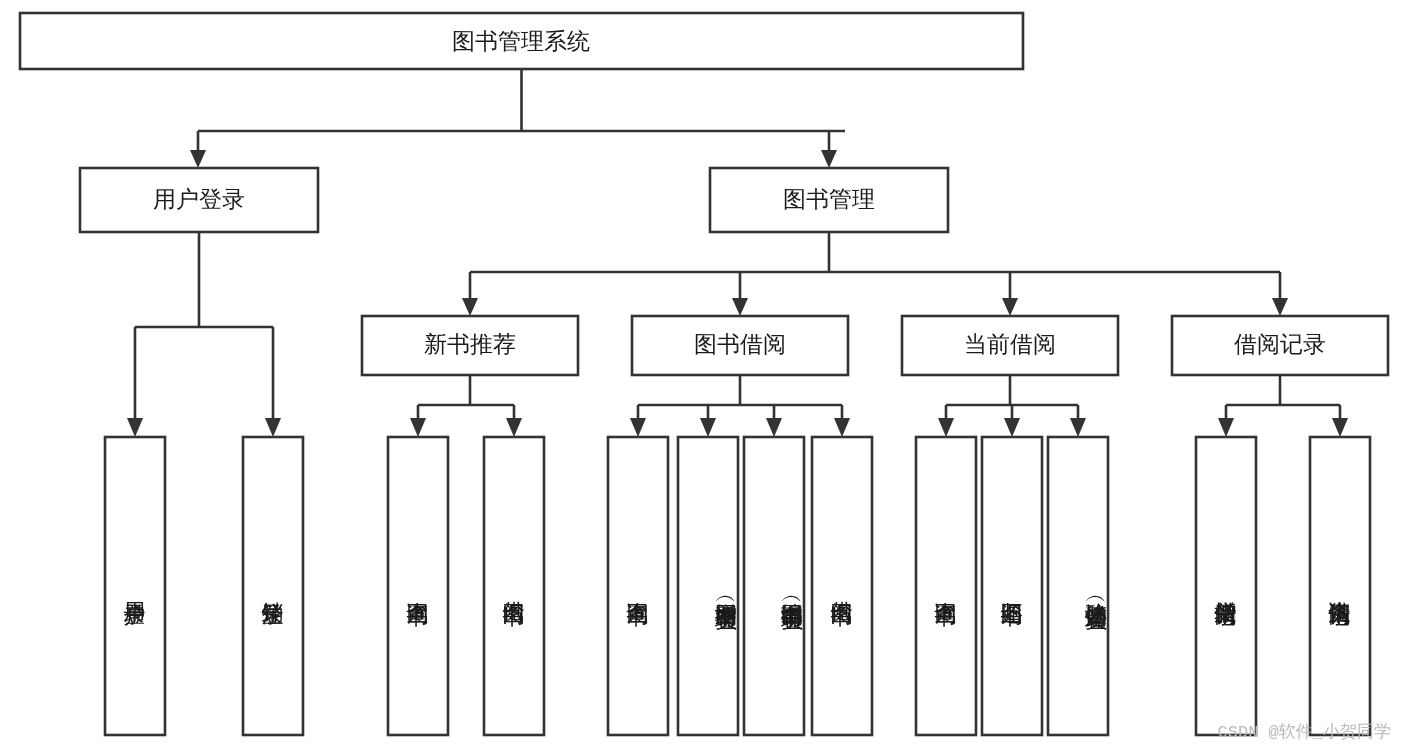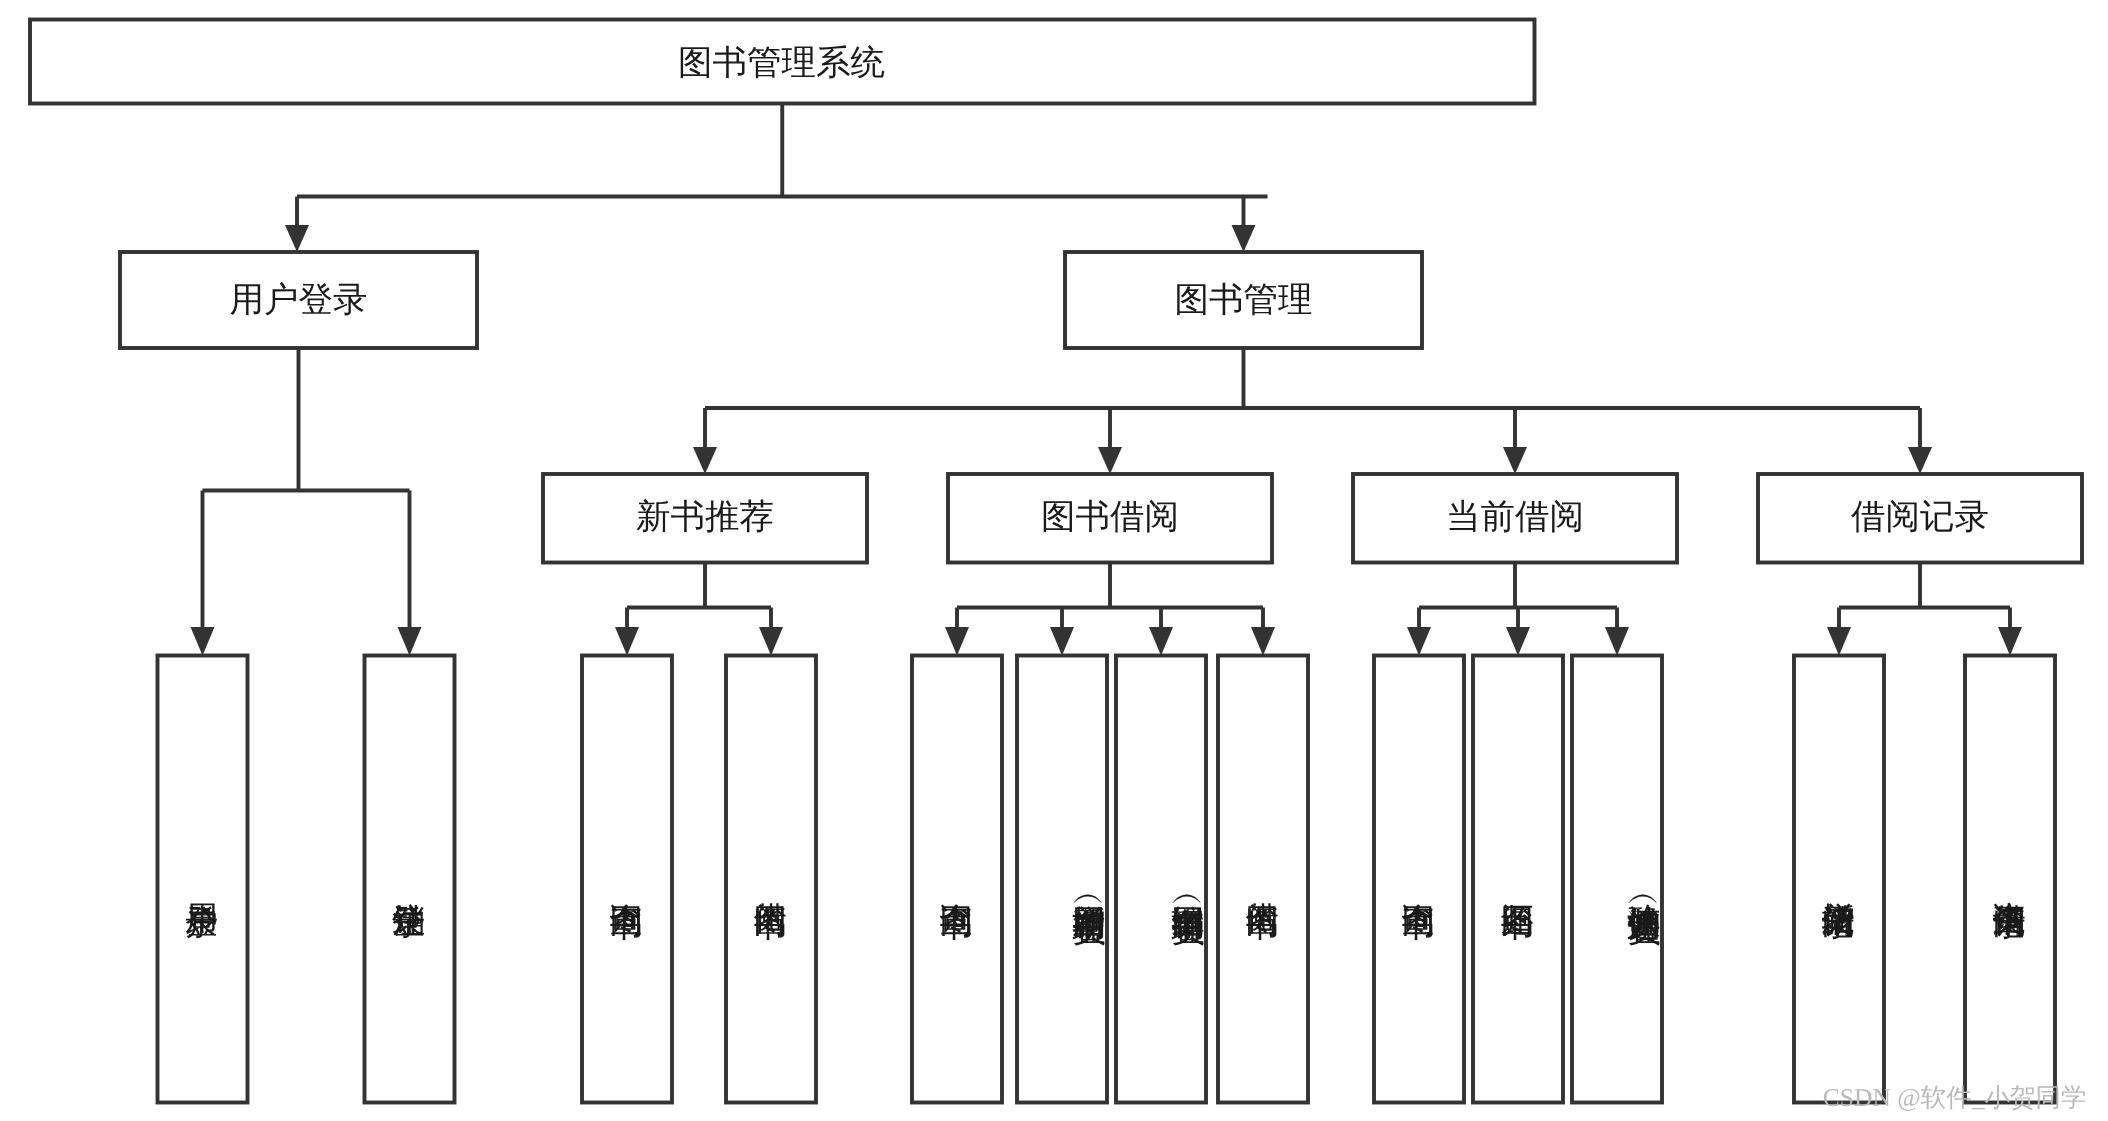--- a/index.html
+++ b/index.html
@@ -61,21 +61,21 @@
     align-items: center;
     justify-content: center;
     text-align: center;
     white-space: nowrap;
     pointer-events: none;
   }
   .watermark {
     position: absolute;
     right: 14px;
     bottom: 4px;
-    font-family: Liberation Serif, serif;
+    font-family: Liberation Mono, monospace;
     font-size: 17px;
     color: #b9b9b9;
     white-space: nowrap;
   }
 </style>
 </head>
 <body>
 
 <div id="diagram-root">
 

